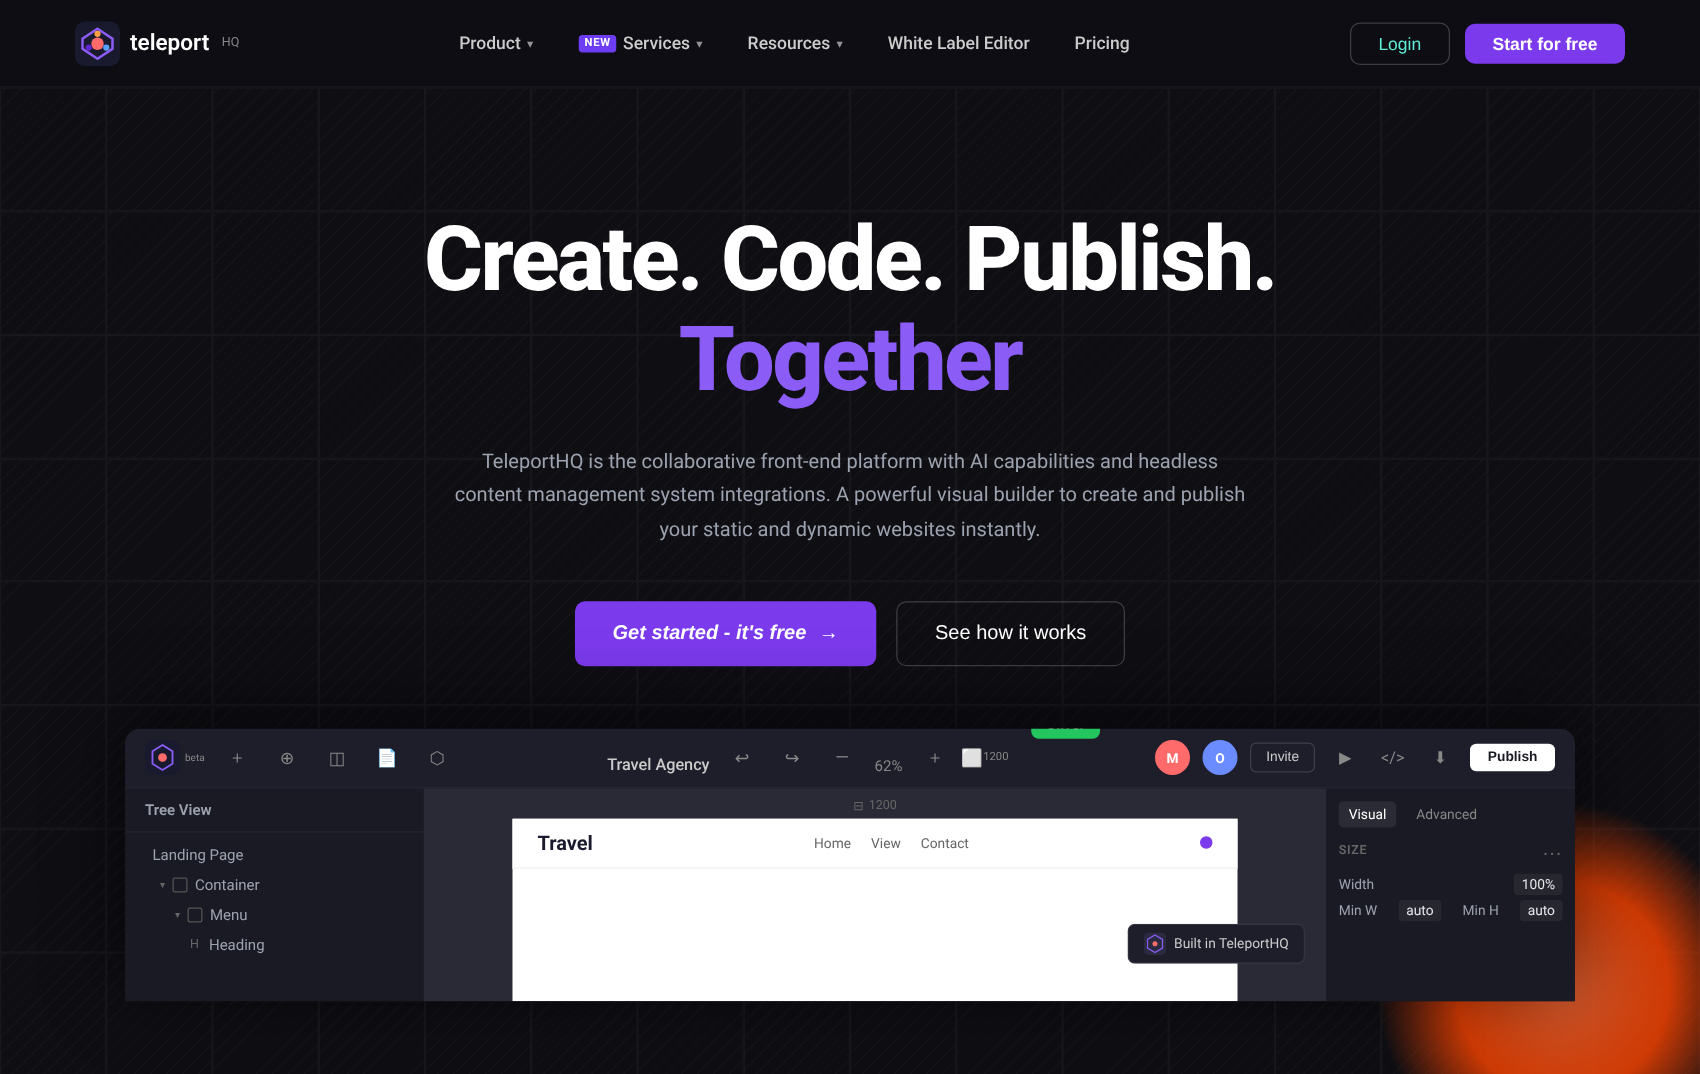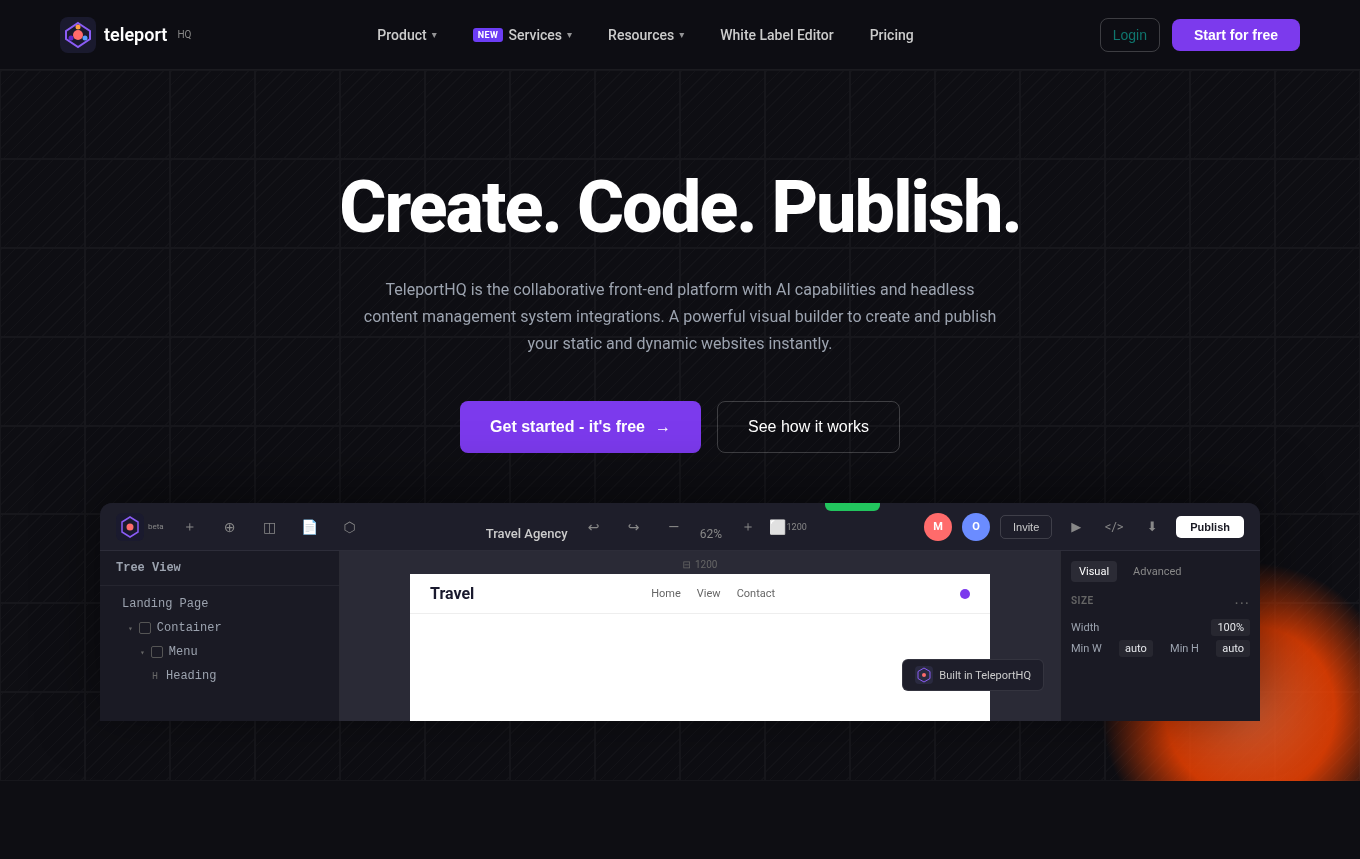--- a/index.html
+++ b/index.html
@@ -87,24 +87,24 @@
       letter-spacing: 0.5px;
     }
 
     .nav-right {
       display: flex;
       align-items: center;
       gap: 12px;
     }
 
     .btn-login {
-      padding: 8px 12px;
+      padding: 8px 22px;
       background: transparent;
       border: 1px solid rgba(255,255,255,0.2);
-      color: #0f766e;
+      color: #5eead4;
       font-size: 14px;
       font-weight: 500;
       border-radius: 8px;
       cursor: pointer;
     }
 
     .btn-start {
       padding: 8px 22px;
       background: #7c3aed;
       border: none;
@@ -215,20 +215,21 @@
       align-items: center;
       gap: 10px;
       padding: 16px 30px;
       background: #7c3aed;
       border: none;
       color: #fff;
       font-size: 16px;
       font-weight: 600;
       border-radius: 8px;
       cursor: pointer;
+      font-style: italic;
     }
 
     .btn-cta-secondary {
       display: flex;
       align-items: center;
       gap: 8px;
       padding: 16px 30px;
       background: transparent;
       border: 1px solid rgba(255,255,255,0.2);
       color: #fff;
@@ -373,21 +374,20 @@
       grid-template-columns: 240px 1fr 200px;
       height: 170px;
       background: #16161e;
     }
 
     
     .left-panel {
       background: #1a1a24;
       border-right: 1px solid rgba(255,255,255,0.07);
       padding: 0;
-      font-family: Liberation Mono, monospace;
     }
 
     .panel-header {
       padding: 10px 16px;
       font-size: 12px;
       font-weight: 600;
       color: #9ca3af;
       border-bottom: 1px solid rgba(255,255,255,0.05);
       display: flex;
       align-items: center;
@@ -746,20 +746,21 @@
     <div class="diag-cell"></div>
       <div class="diag-cell"></div>
       <div class="diag-cell"></div>
       <div class="diag-cell"></div>
   </div>
 
   <div class="orange-blob"></div>
 
   <h1 class="hero-title">
     <span>Create. Code. Publish.</span>
+    <span class="hero-together">Together</span>
   </h1>
 
   <p class="hero-subtitle">TeleportHQ is the collaborative front-end platform with AI capabilities and headless content management system integrations. A powerful visual builder to create and publish your static and dynamic websites instantly.</p>
 
   <div class="hero-buttons">
     <button class="btn-cta-primary">
       <span>Get started - it's free</span>
       <span>→</span>
     </button>
     <button class="btn-cta-secondary">

